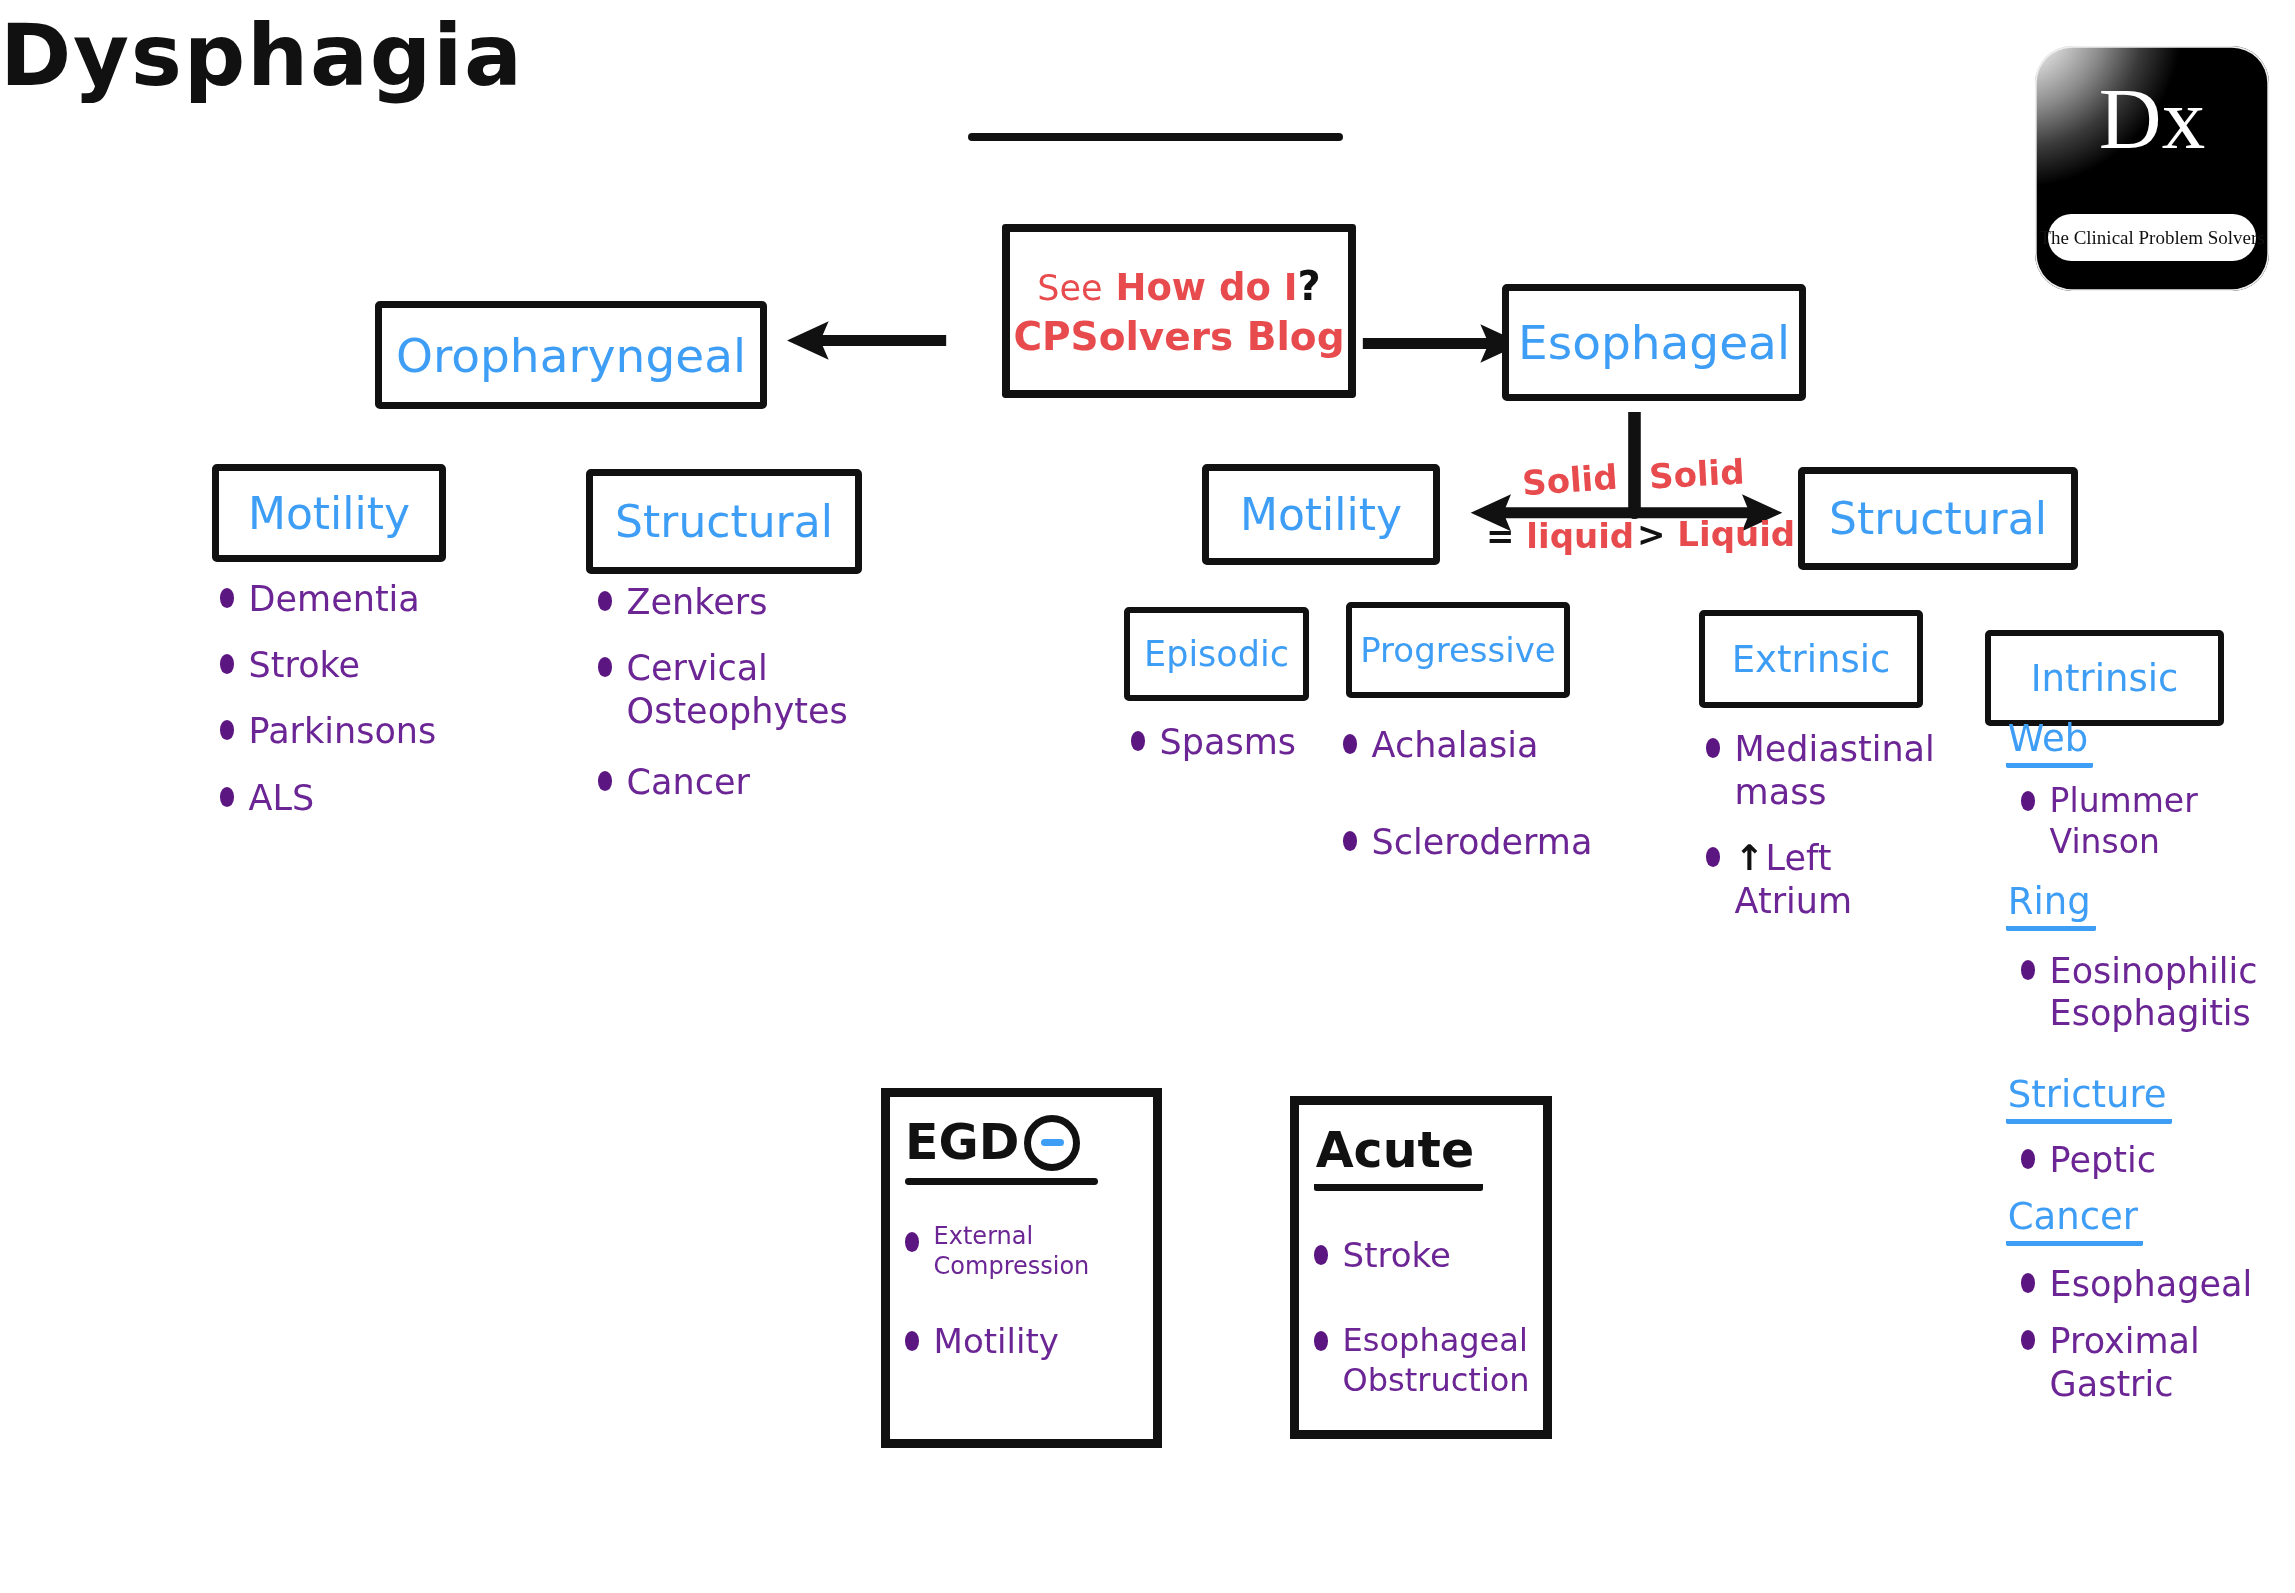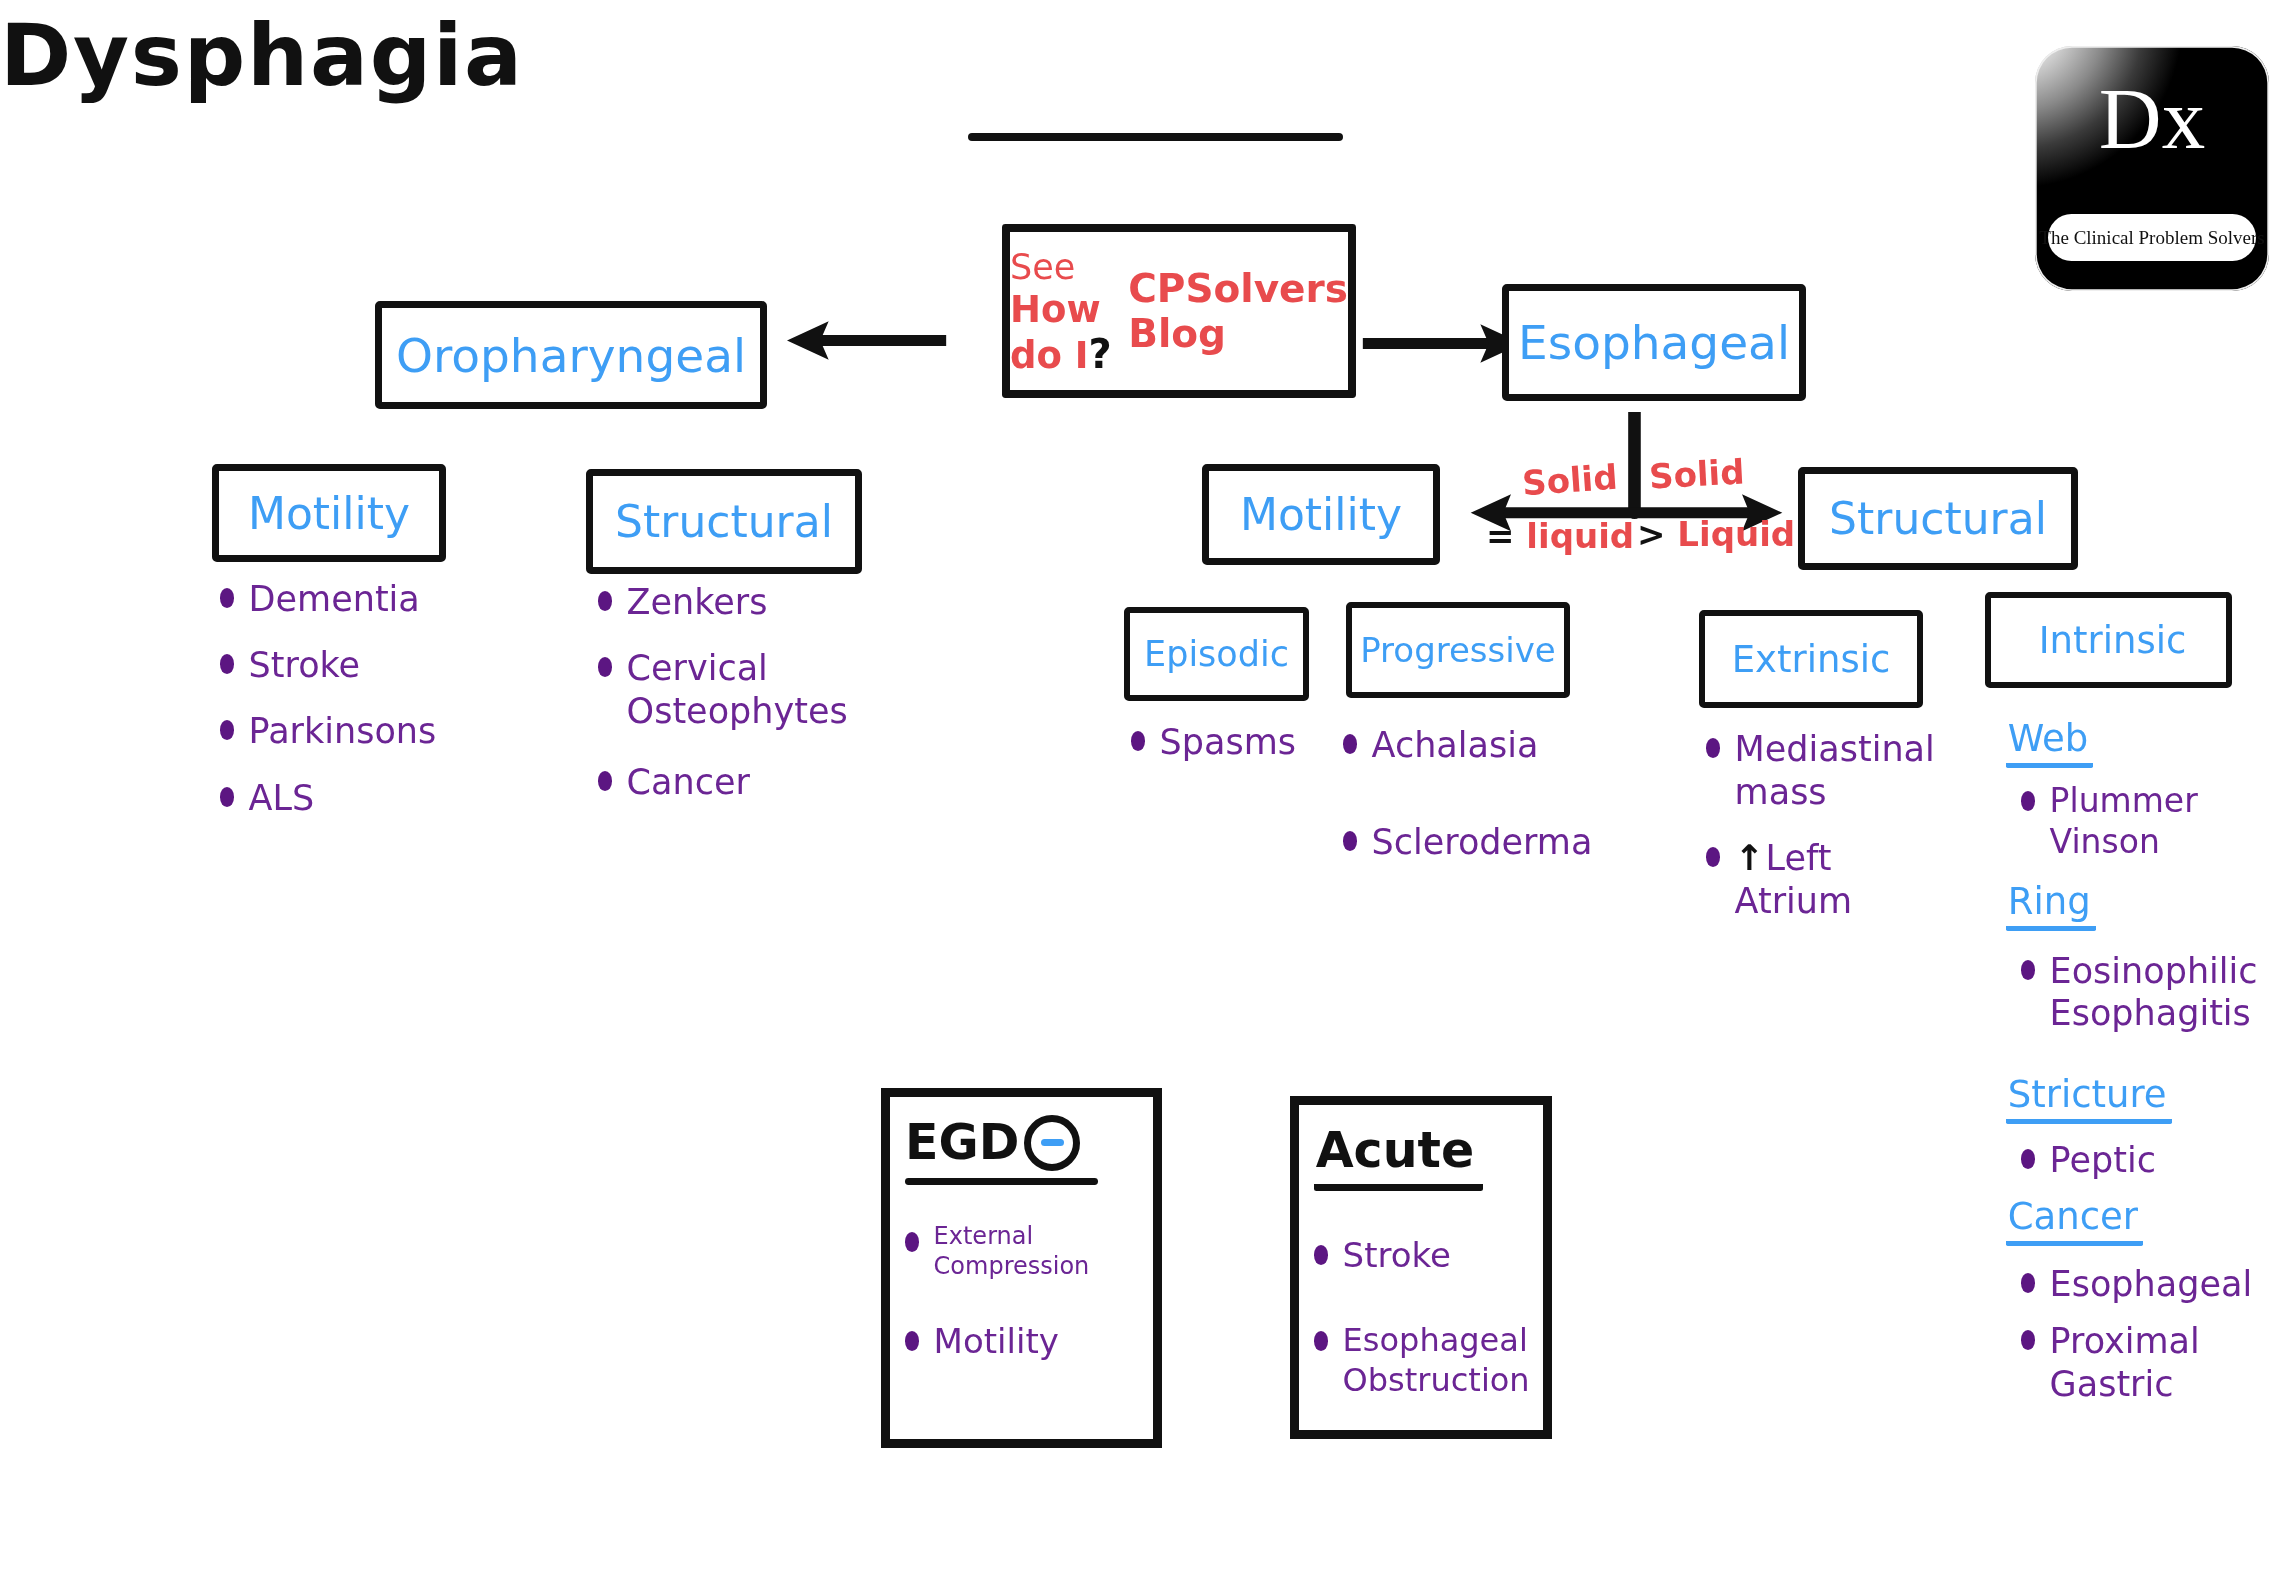--- a/index.html
+++ b/index.html
@@ -33,21 +33,21 @@
   }
   .dx-pill{
     position:absolute; left:12.6px; right:12.6px; bottom:30px; height:47px; background:#fff; border-radius:23.5px;
     display:flex; align-items:center; justify-content:center;
     font-family:"Liberation Serif", serif; font-size:19px; color:#111; white-space:nowrap;
   }
   
   .note-box{
     position:absolute; left:1002px; top:224px; width:338px; height:158px;
     border:8.4px solid #111; border-radius:3.4px; background:#fff;
-    display:flex; flex-direction:row; align-items:center; justify-content:center; gap:5px;
+    display:flex; flex-direction:column; align-items:center; justify-content:center; gap:5px;
   }
   .note-line1{font-size:37px; font-weight:700;}
   .note-see{font-weight:400; font-size:35px;}
   .note-q{color:#111; font-weight:700; font-size:40px;}
   .note-line2{font-size:39px; font-weight:700;}
   
   .h-oroph{font-size:47px;}
   .h-esoph{font-size:47px;}
   .h-mid{font-size:44px;}
   .h-sub{font-size:35px;}
@@ -206,21 +206,21 @@
       </div>
   </div>
 
   <div class="box" style="left:1798px; top:467px; width:266px; height:89px;">
     <span class="blue h-mid">Structural</span>
   </div>
 
   <div class="box" style="left:1699px; top:610px; width:212px; height:86px; border-width:6.7px;">
     <span class="blue h-sub2">Extrinsic</span>
   </div>
-  <div class="box" style="left:1985px; top:592px; width:227px; height:84px; border-width:6.7px;padding-left:8px;">
+  <div class="box" style="left:1985px; top:630px; width:227px; height:84px; border-width:6.7px;">
     <span class="blue h-sub2">Intrinsic</span>
   </div>
 
   <div class="list" style="left:1706px; top:728px; width:252px;">
     <div class="li">
         <span class="dot"></span>
         <div>Mediastinal mass</div>
       </div>
     <div class="li" style="margin-bottom:44px;">
       <span class="dot"></span>

